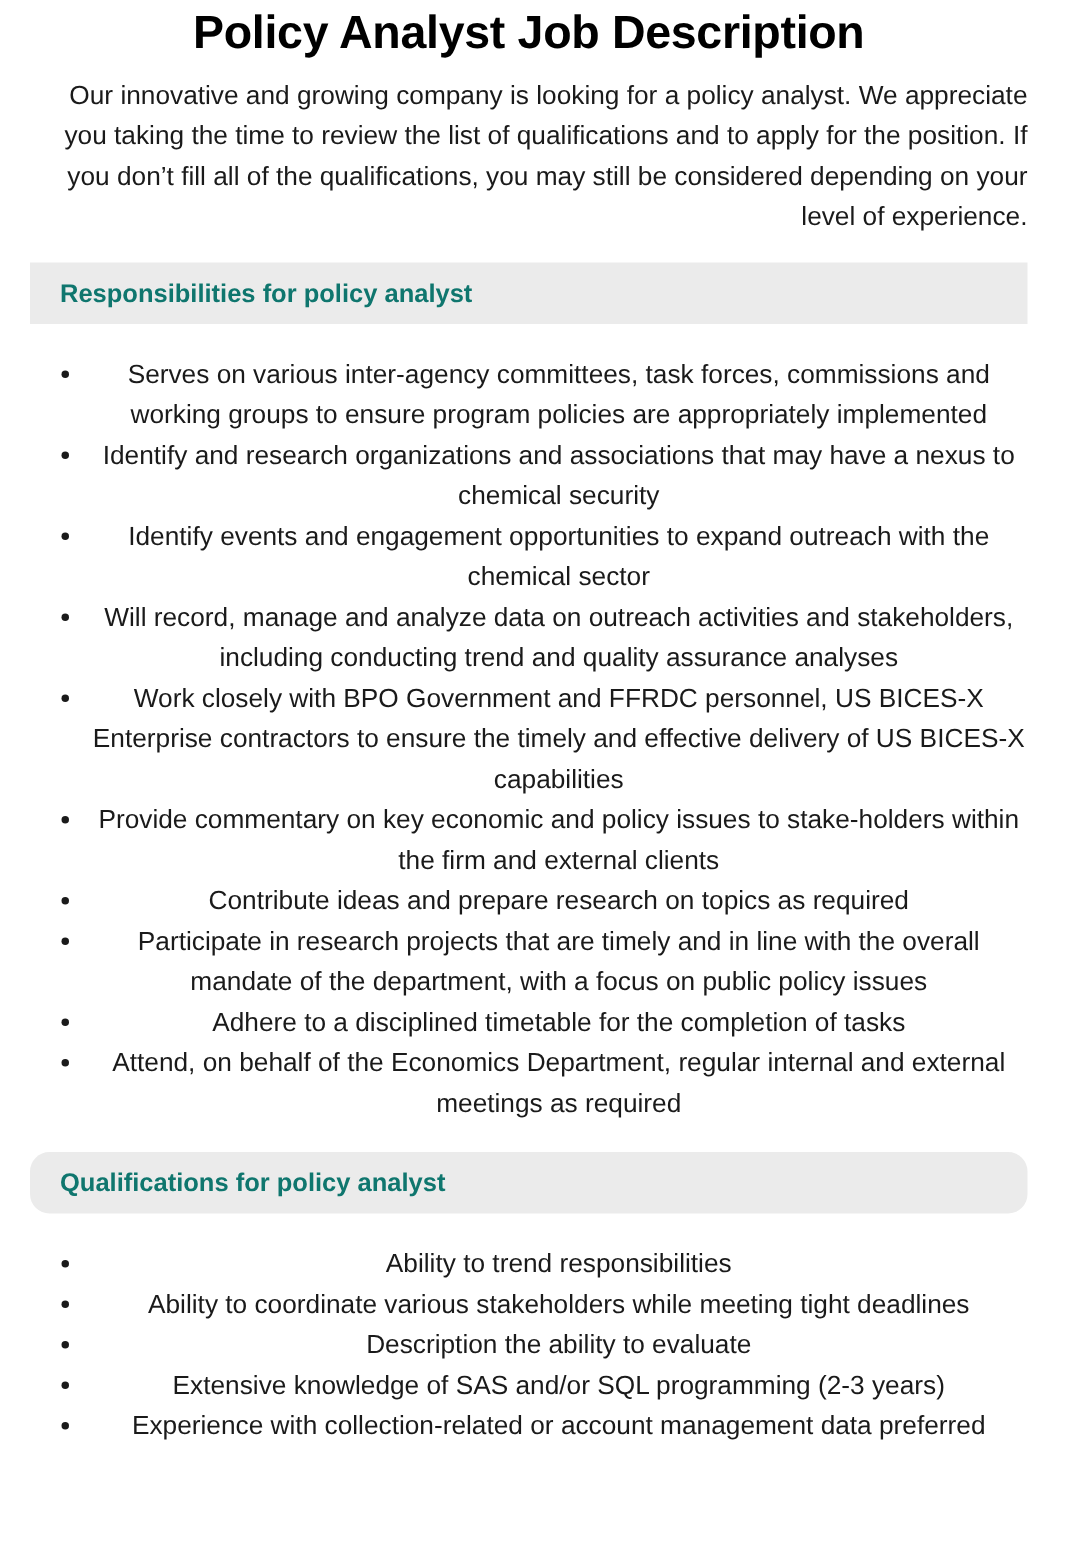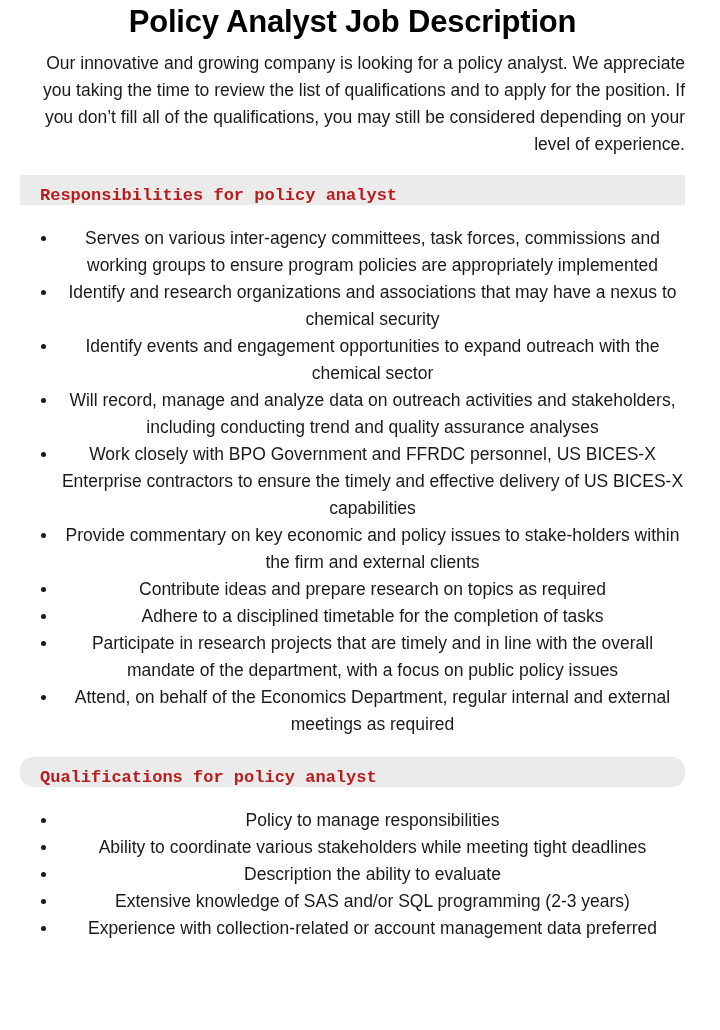--- a/index.html
+++ b/index.html
@@ -14,23 +14,23 @@
     font-size: 31px; line-height: 40px; font-weight: 700;
     text-align: center; color: #000; letter-spacing: -0.2px;
   }
   .intro {
     margin: 8px 0 0 0;
     font-size: 17.5px; line-height: 27px; color: #1a1a1a; text-align: right;
   }
   .section-header {
     margin-top: 17px;
     background: #ebebeb;
-    height: 30px; line-height: 41px;
+    height: 41px; line-height: 41px;
     padding-left: 20px;
-    font-size: 17px; font-weight: 700; color: #b91c1c; font-family: Liberation Mono, monospace;
+    font-size: 17px; font-weight: 700; color: #0f766e;
   }
   ul.items {
     margin: 20px 0 0 0; padding: 0 0 0 40px;
     list-style: none;
   }
   ul.items li {
     position: relative;
     font-size: 17.5px; line-height: 27px; color: #1a1a1a; text-align: center;
   }
   ul.items li .bullet {
@@ -49,26 +49,26 @@
 
   <div class="section-header">Responsibilities for policy analyst</div>
   <ul class="items">
     <li><span class="bullet"></span><span>Serves on various inter-agency committees, task forces, commissions and working groups to ensure program policies are appropriately implemented</span></li>
     <li><span class="bullet"></span><span>Identify and research organizations and associations that may have a nexus to chemical security</span></li>
     <li><span class="bullet"></span><span>Identify events and engagement opportunities to expand outreach with the chemical sector</span></li>
     <li><span class="bullet"></span><span>Will record, manage and analyze data on outreach activities and stakeholders, including conducting trend and quality assurance analyses</span></li>
     <li><span class="bullet"></span><span>Work closely with BPO Government and FFRDC personnel, US BICES-X Enterprise contractors to ensure the timely and effective delivery of US BICES-X capabilities</span></li>
     <li><span class="bullet"></span><span>Provide commentary on key economic and policy issues to stake-holders within the firm and external clients</span></li>
     <li><span class="bullet"></span><span>Contribute ideas and prepare research on topics as required</span></li>
+    <li><span class="bullet"></span><span>Participate in research projects that are timely and in line with the overall mandate of the department, with a focus on public policy issues</span></li>
     <li><span class="bullet"></span><span>Adhere to a disciplined timetable for the completion of tasks</span></li>
-    <li><span class="bullet"></span><span>Participate in research projects that are timely and in line with the overall mandate of the department, with a focus on public policy issues</span></li>
     <li><span class="bullet"></span><span>Attend, on behalf of the Economics Department, regular internal and external meetings as required</span></li>
   </ul>
 
   <div class="section-header second">Qualifications for policy analyst</div>
   <ul class="items">
-    <li><span class="bullet"></span><span>Policy to manage responsibilities</span></li>
+    <li><span class="bullet"></span><span>Ability to trend responsibilities</span></li>
     <li><span class="bullet"></span><span>Ability to coordinate various stakeholders while meeting tight deadlines</span></li>
     <li><span class="bullet"></span><span>Description the ability to evaluate</span></li>
     <li><span class="bullet"></span><span>Extensive knowledge of SAS and/or SQL programming (2-3 years)</span></li>
     <li><span class="bullet"></span><span>Experience with collection-related or account management data preferred</span></li>
   </ul>
 </div>
 
 </body></html>

